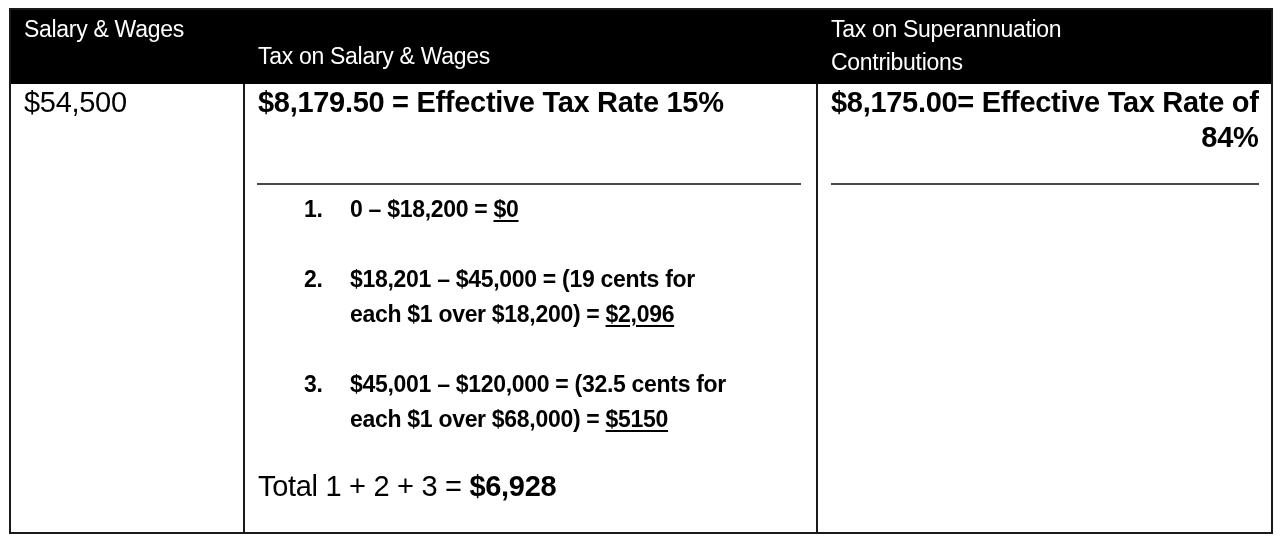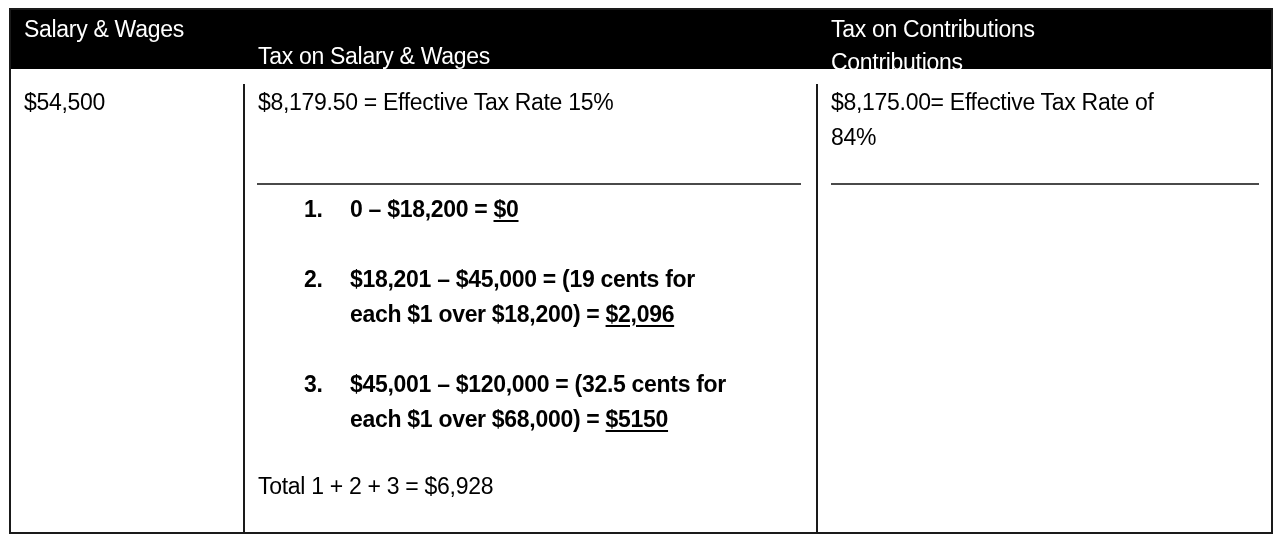--- a/index.html
+++ b/index.html
@@ -1,40 +1,40 @@
 <!DOCTYPE html>
 <html><head>
   <meta charset="utf-8">
   <style>
     html, body { margin: 0; padding: 0; background: #ffffff; }
     body { width: 1280px; height: 545px; position: relative; overflow: hidden;
            font-family: "Liberation Sans", sans-serif; color: #000; }
     .table { position: absolute; left: 9px; top: 8px; width: 1264px; height: 526px;
              border: 2px solid #1a1a1a; box-sizing: border-box; }
-    .header { position: absolute; left: 0; top: 0; width: 100%; height: 59px; background: #000; }
+    .header { position: absolute; left: 0; top: 0; width: 100%; height: 74px; background: #000; }
     .hcell { position: absolute; top: 0; color: #fff; font-size: 23px; line-height: 35px;
              padding-top: 2px; letter-spacing: -0.3px; }
     .vline { position: absolute; top: 74px; bottom: 0; width: 2px; background: #1a1a1a; }
-    .cell-text { position: absolute; font-size: 23px; line-height: 35px; letter-spacing: -0.3px; }
-    .b { font-weight: normal; }
+    .cell-text { position: absolute; font-size: 29px; line-height: 35px; letter-spacing: -0.3px; }
+    .b { font-weight: bold; text-align: right; }
     .u { text-decoration: underline; text-underline-offset: 3px; text-decoration-thickness: 2px; }
     .rule { position: absolute; height: 2px; background: #4a4a4a; }
     .li { position: absolute; font-size: 23px; line-height: 35px; font-weight: bold; letter-spacing: -0.3px; }
     .li .num { position: absolute; left: 0; top: 0; }
     .li .txt { position: absolute; left: 46px; top: 0; white-space: nowrap; }
   </style>
 </head>
 <body>
 
 <div class="table">
   <div class="header">
     <div class="hcell" style="left:13px;">Salary &amp; Wages</div>
     <div class="hcell" style="left:247px;margin-top:27px;">Tax on Salary &amp; Wages</div>
     <div class="hcell" style="left:820px;">
-      <div>Tax on Contributions</div>
+      <div>Tax on Superannuation</div>
       <div style="margin-top:-2px;">Contributions</div>
     </div>
   </div>
 
   <div class="vline" style="left:232px;"></div>
   <div class="vline" style="left:805px;"></div>
 
   <div class="cell-text" style="left:13px; top:75px;">$54,500</div>
 
   <div class="cell-text b" style="left:247px; top:75px;">$8,179.50 = Effective Tax Rate 15%</div>

